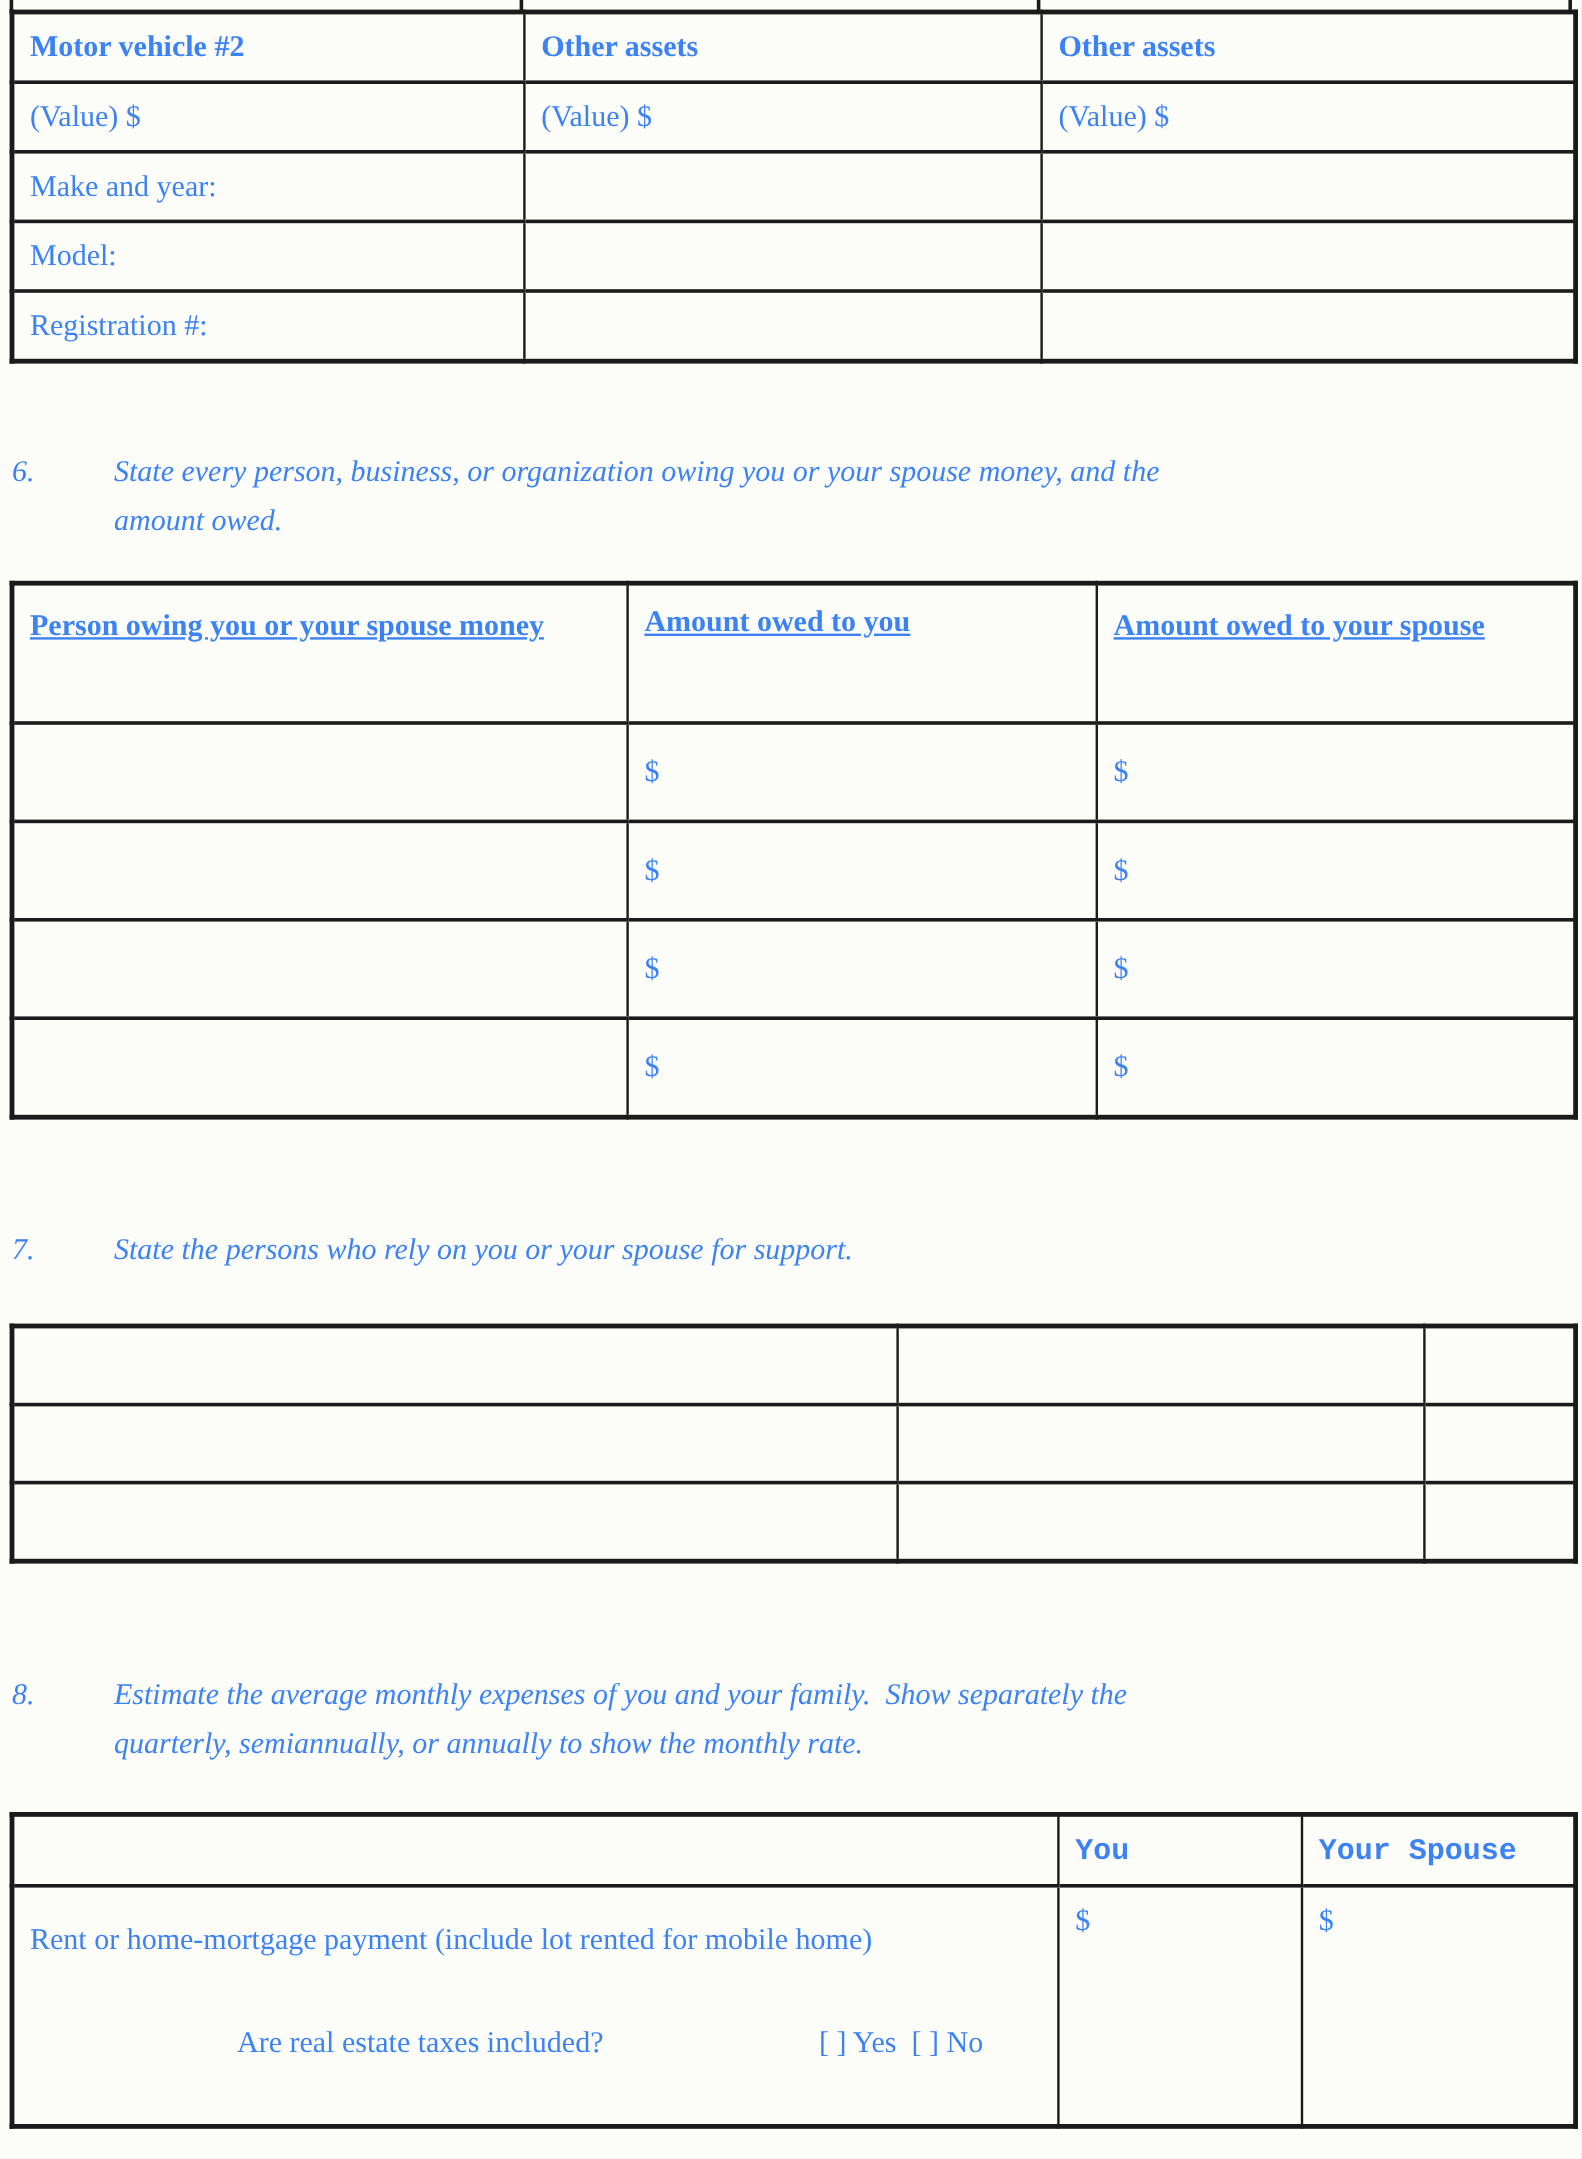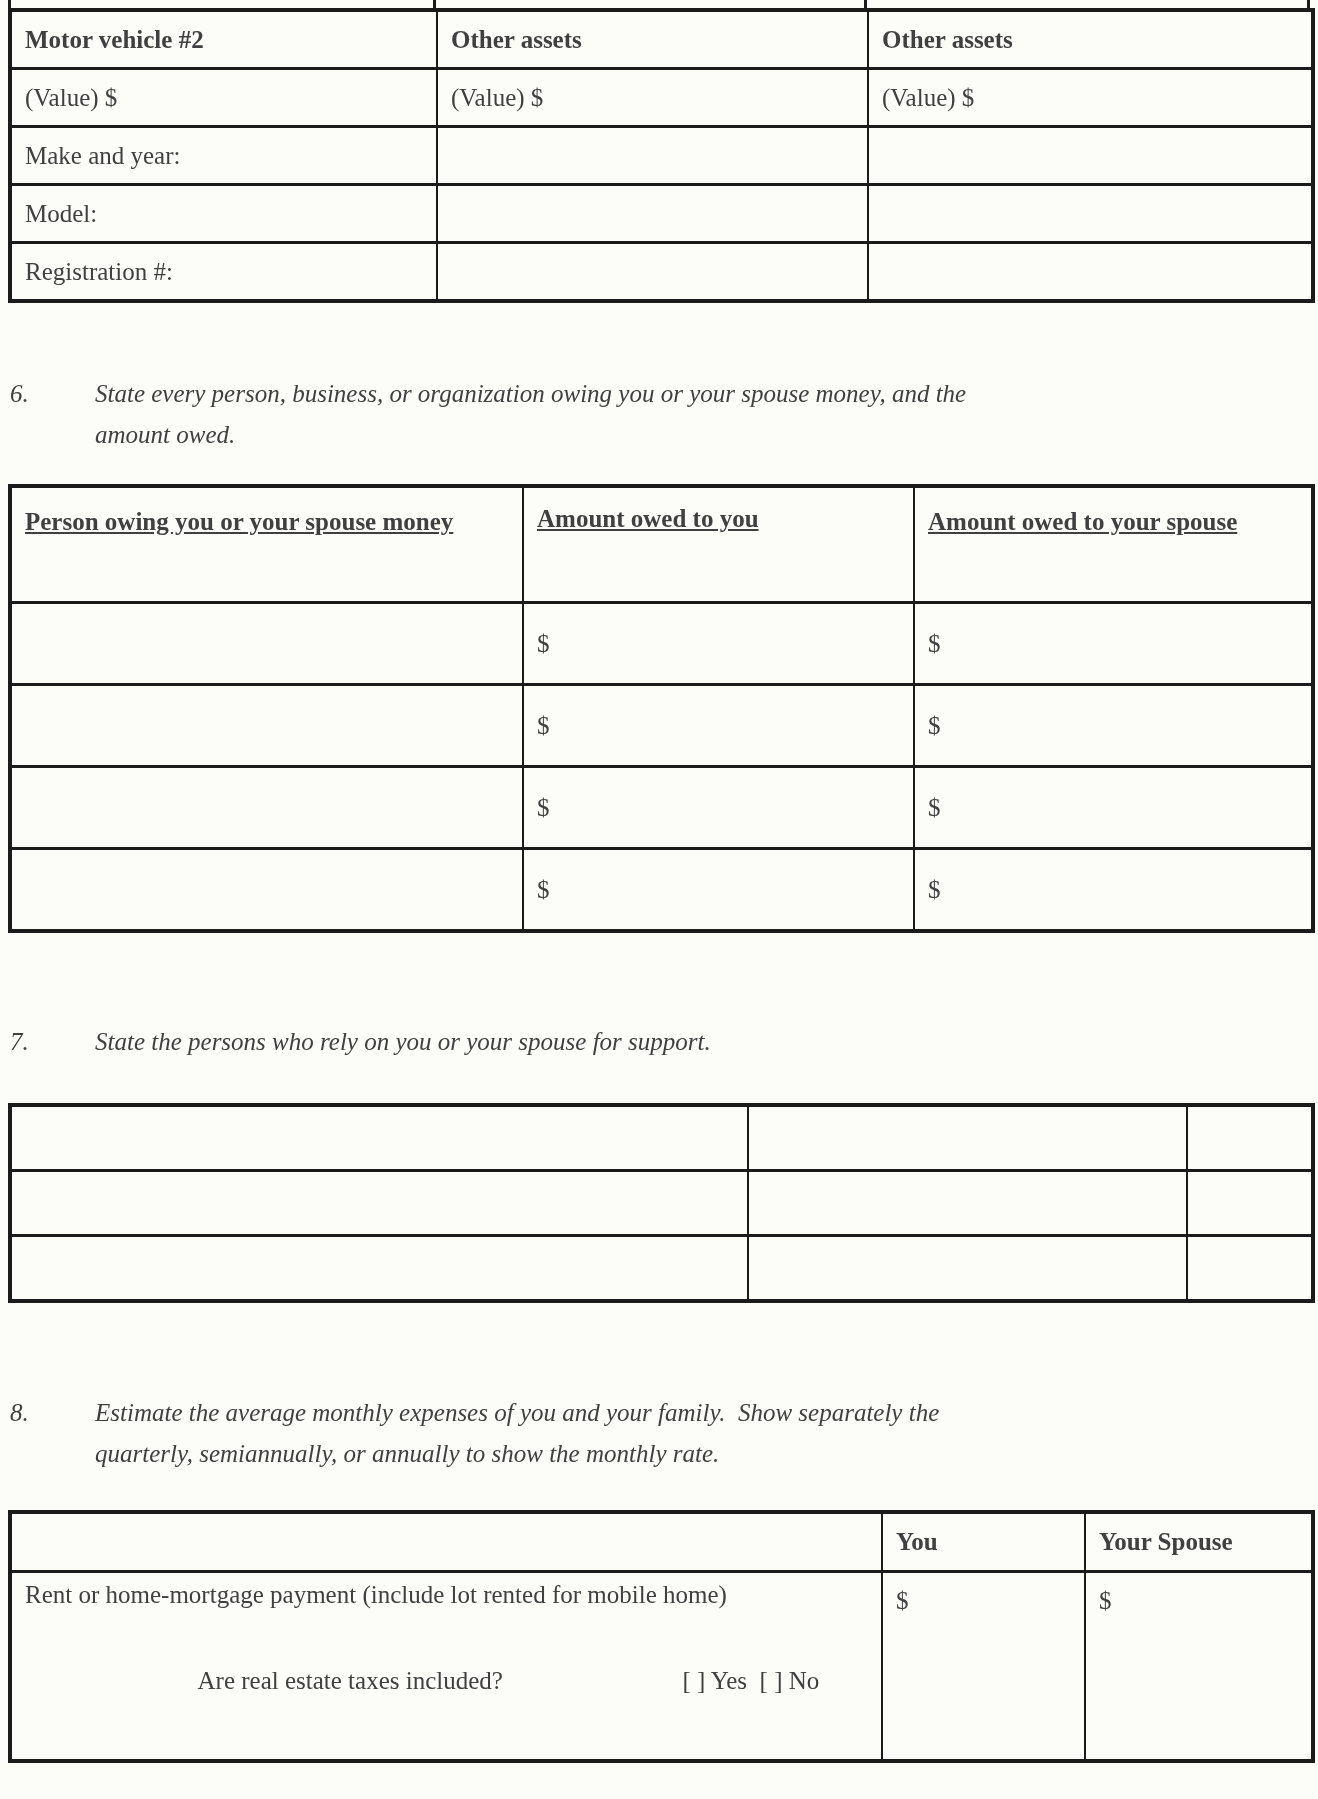--- a/index.html
+++ b/index.html
@@ -6,21 +6,21 @@
     margin: 0;
     padding: 0;
     background: #e8e8e4;
   }
   .page {
     position: relative;
     width: 1318px;
     height: 1799px;
     margin: 0 auto;
     background: #fcfcf9;
-    color: #404040;
+    color: #3b82f6;
     font-family: "Liberation Serif", "DejaVu Serif", serif;
     font-size: 25px;
     overflow: hidden;
   }
   
   .stub {
     position: absolute;
     top: 0;
     width: 3px;
     height: 10px;
@@ -70,27 +70,27 @@
   .wrap-narrow { max-width: 460px; line-height: 33px; }
   .wrap-spouse { max-width: 330px; line-height: 33px; }
 
   #item7 { margin-top: 88px; }
   #t7 { margin-top: 41px; }
   #t7 th { height: 56px; }
   #t7 td { height: 62px; }
 
   #item8 { margin-top: 89px; }
   #t8 { margin-top: 36px; }
-  #t8 th { height: 56px; }
+  #t8 th { height: 56px; font-family: Liberation Mono, monospace; }
   #t8 td.bigrow { height: 172px; vertical-align: top; }
   #t8 td.money { vertical-align: top; padding-top: 14px; }
 
   .rent-label {
     max-width: 810px;
-    margin-top: 4px;
+    margin-top: 26px;
     line-height: 36px;
     white-space: pre-wrap;
   }
   .subq {
     padding-left: 110px;
     line-height: 45px;
     white-space: pre-wrap;
   }
   .subq .q {
     display: inline-block;

